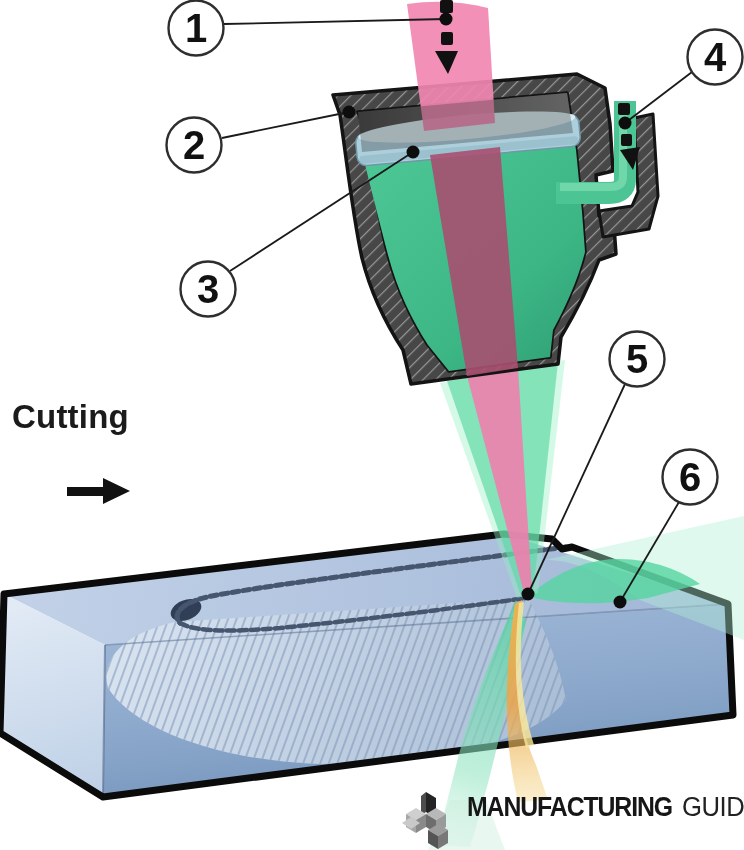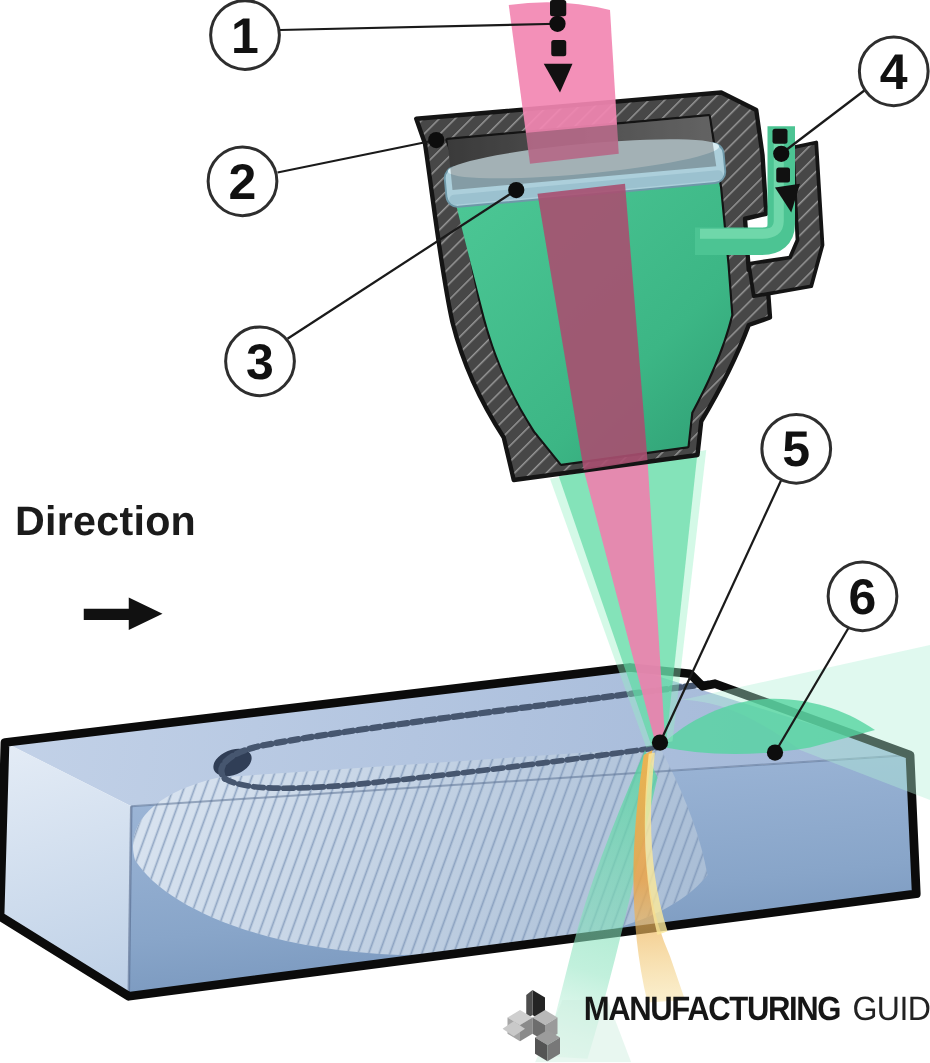--- a/index.html
+++ b/index.html
@@ -215,21 +215,21 @@
         <text class="callout-num" x="637" y="373" font-size="40" text-anchor="middle" fill="#111111">5</text>
       </g>
       <g>
         <circle cx="690" cy="477" r="27.5" fill="#ffffff" stroke="#2e2e2e" stroke-width="2.4"></circle>
         <text class="callout-num" x="690" y="491" font-size="40" text-anchor="middle" fill="#111111">6</text>
       </g>
     </g>
   </svg>
 
   <div class="cutting-dir">
-    <span>Direction</span>
+    <span>Cutting</span>
   </div>
 
   <div class="logo">
     <svg class="mark" width="58" height="58" viewBox="0 0 58 58">
       <polygon points="24,0 34,6 34,26 24,20" fill="#242424"></polygon>
       <polygon points="24,0 19,4 19,23 24,20" fill="#4d4d4d"></polygon>
       <polygon points="4,22 14,16 24,22 14,28" fill="#cfcfcf"></polygon>
       <polygon points="4,22 14,28 14,41 4,35" fill="#a6a6a6"></polygon>
       <polygon points="14,28 24,22 24,35 14,41" fill="#8a8a8a"></polygon>
       <polygon points="24,22 34,16 44,22 34,28" fill="#b8b8b8"></polygon>

